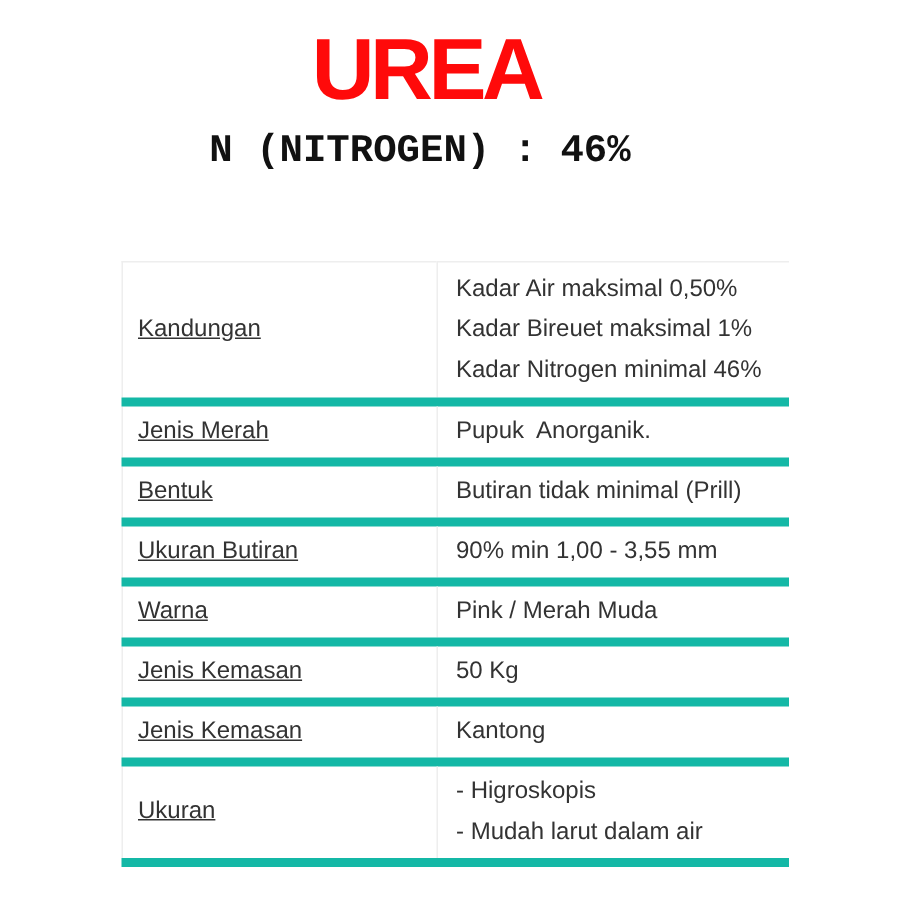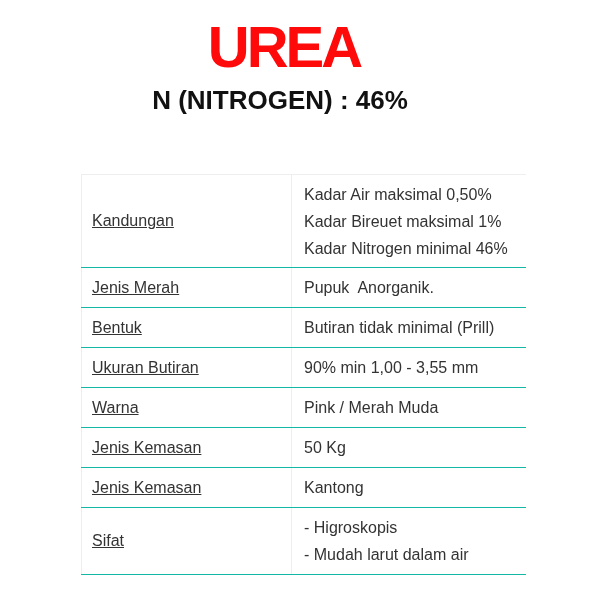--- a/index.html
+++ b/index.html
@@ -27,41 +27,41 @@
       letter-spacing: -3px;
       color: #ff0a0a;
       margin: 0;
     }
     .subtitle {
       position: absolute;
       left: 0;
       width: 560px;
       top: 85px;
       text-align: center;
-      font-family: Liberation Sans, sans-serif;
+      font-family: Liberation Mono, monospace;
       font-weight: bold;
       font-size: 26px;
       line-height: 30px;
       color: #111111;
       margin: 0;
     }
     .spec-table {
       position: absolute;
       left: 81px;
       top: 174px;
       width: 445px;
       border-collapse: collapse;
       font-family: "Liberation Sans", sans-serif;
       font-size: 16px;
       color: #333333;
       border-top: 1px solid #eeeeee;
       border-left: 1px solid #eeeeee;
     }
     .spec-table td {
-      border-bottom: 1px solid #14b8a6;
+      border-bottom: 6px solid #14b8a6;
       padding: 0;
       vertical-align: middle;
     }
     .spec-table td.label {
       width: 199px;
       padding-left: 10px;
       border-right: 1px solid #eeeeee;
       text-decoration: underline;
     }
     .spec-table td.value {
@@ -122,20 +122,20 @@
         <span class="line">50 Kg</span>
       </td>
     </tr>
     <tr class="row-h">
       <td class="label">Jenis Kemasan</td>
       <td class="value">
         <span class="line">Kantong</span>
       </td>
     </tr>
     <tr class="row-h-sifat">
-      <td class="label">Sifat</td>
+      <td class="label">Ukuran</td>
       <td class="value">
         <span class="line">- Higroskopis</span>
         <span class="line">- Mudah larut dalam air</span>
       </td>
     </tr>
   </tbody>
 </table>
 
 </body></html>

